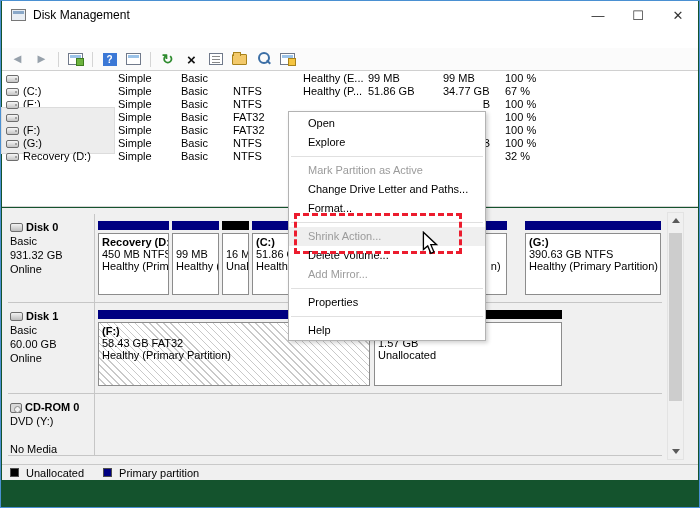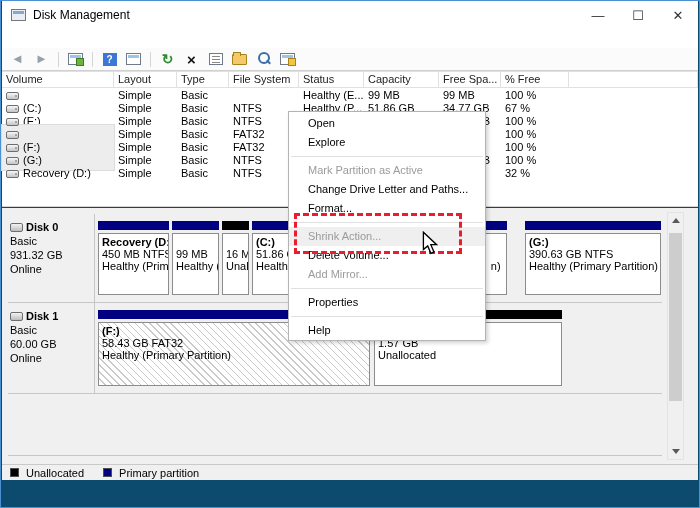--- a/index.html
+++ b/index.html
@@ -1,19 +1,19 @@
 <!DOCTYPE html>
 <html><head>
 <meta charset="utf-8">
 <style>
   * { margin:0; padding:0; box-sizing:border-box; }
   html,body { width:700px; height:508px; }
   body { font-family:"Liberation Sans", sans-serif; font-size:11px; color:#000; background:#fff; position:relative; overflow:hidden; }
 
-  .window { position:absolute; inset:0; border:1px solid #4a90d2; background:#0c4a6e; }
+  .window { position:absolute; inset:0; border:1px solid #4a90d2; background:#14532d; }
 
   
   .titlebar { position:absolute; top:0; left:1px; right:1px; height:28px; background:#fff; display:flex; align-items:center; padding-left:9px; }
   .app-icon { width:15px; height:12px; border:1px solid #777; background:#e9eef4; position:relative; flex:0 0 auto; }
   .app-icon::before { content:""; position:absolute; top:1px; left:1px; right:1px; height:3px; background:#8aa8c8; }
   .title-text { margin-left:7px; font-size:12px; }
   .win-controls { margin-left:auto; display:flex; height:100%; }
   .wc { width:40px; height:100%; display:flex; align-items:center; justify-content:center; font-size:13px; color:#333; }
 
   
@@ -143,31 +143,20 @@
     <span class="tico">
         <span class="folder-ico"></span>
       </span>
     <span class="tico search-ico"></span>
     <span class="tico">
         <span class="winbox goldflag"></span>
       </span>
   </div>
 
   <div class="volume-pane">
-    <div class="vl-header">
-      <div class="vh c0">Volume</div>
-      <div class="vh c1">Layout</div>
-      <div class="vh c2">Type</div>
-      <div class="vh c3">File System</div>
-      <div class="vh c4">Status</div>
-      <div class="vh c5">Capacity</div>
-      <div class="vh c6">Free Spa...</div>
-      <div class="vh c7">% Free</div>
-      <div class="vh c8"></div>
-    </div>
     <div class="vl-rows">
 
       <div class="vl-row">
         <div class="vc c0">
             <span class="drive-ico"></span>
             <span></span>
           </div>
         <div class="vc c1">Simple</div>
         <div class="vc c2">Basic</div>
         <div class="vc c3"></div>
@@ -352,20 +341,29 @@
           <div class="pbody">
             <div class="pline b"></div>
             <div class="pline">1.57 GB</div>
             <div class="pline">Unallocated</div>
           </div>
         </div>
       </div>
     </div>
 
     <div class="disk-row row-cdrom">
+      <div class="disk-label">
+        <div class="dname">
+            <span class="cd-ico"></span>
+            <span>CD-ROM 0</span>
+          </div>
+        <div class="dline">DVD (Y:)</div>
+        <div class="dline"></div>
+        <div class="dline">No Media</div>
+      </div>
       <div class="graph"></div>
     </div>
 
     <div class="vscroll">
       <div class="sarrow up">
           <span class="tri-up"></span>
         </div>
       <div class="sthumb"></div>
       <div class="sarrow down">
           <span class="tri-down"></span>

